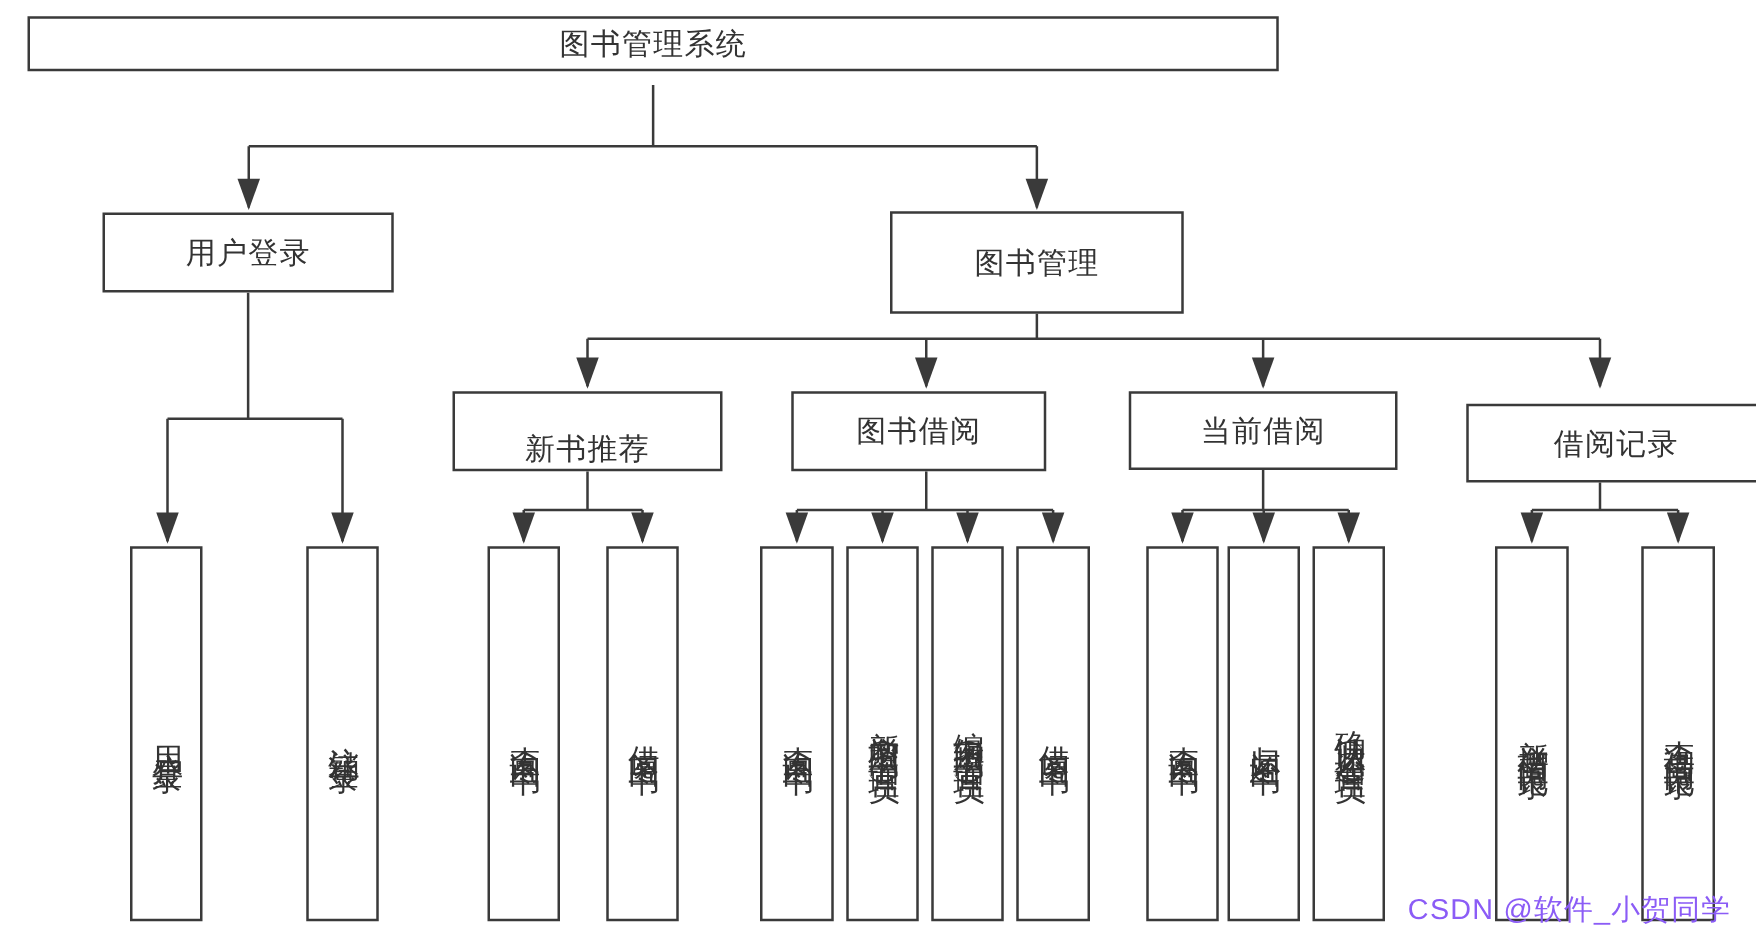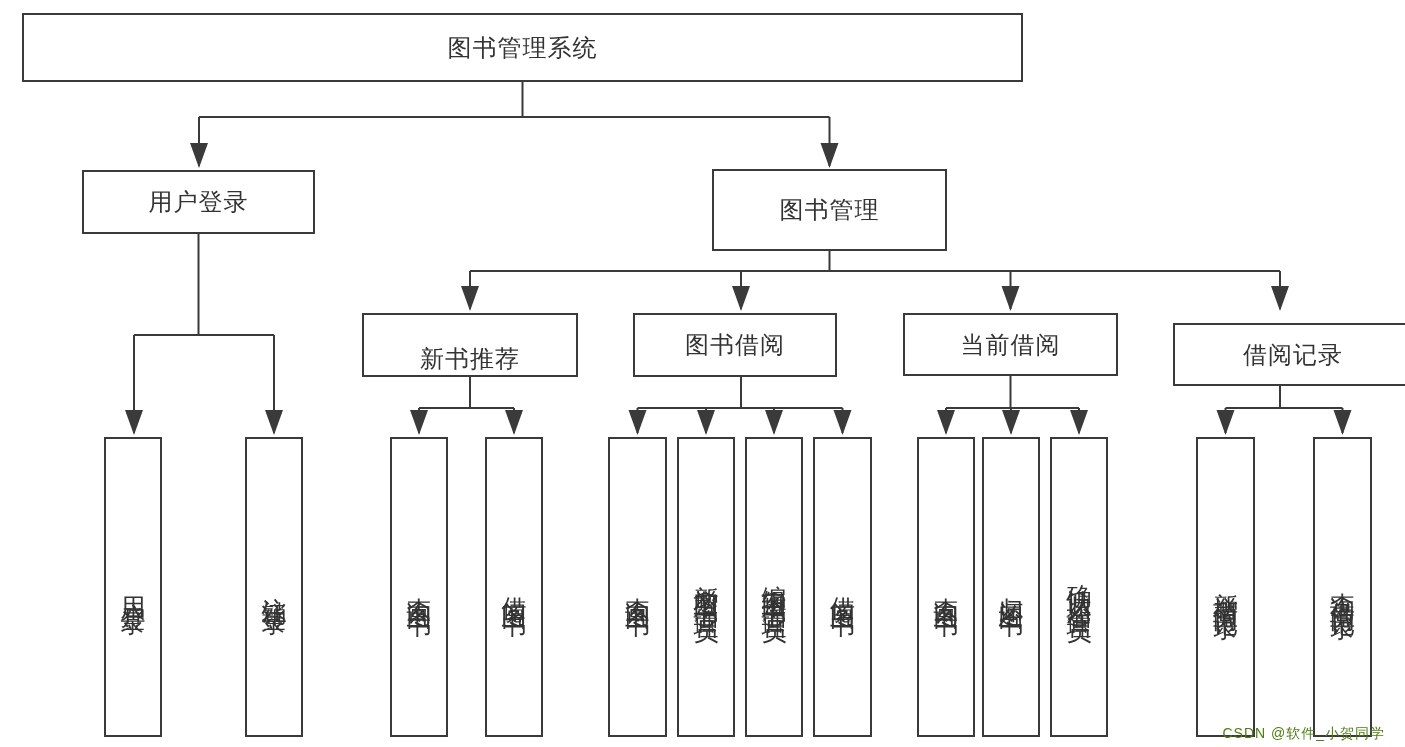--- a/index.html
+++ b/index.html
@@ -25,22 +25,22 @@
   .node.leaf span{
     writing-mode:vertical-rl;
     text-orientation:mixed;
     font-size:25px;
     letter-spacing:5px;
     line-height:1;
   }
   .watermark{
     position:absolute;
     right:20px;bottom:4px;
-    color:#4d7c0f;
-    font-size:14px;
+    color:#8b5cf6;
+    font-size:23px;
     letter-spacing:1px;
   }
 </style>
 </head>
 <body>
 
 <div class="canvas">
 
   <svg class="wires" width="1405" height="747" viewBox="0 0 1405 747" fill="none" stroke="#3a3a3a" stroke-width="2">
     <g>
@@ -78,21 +78,21 @@
       <polygon fill="#3a3a3a" stroke="none" points="1002,410 1020,410 1011,435"></polygon>
       <polygon fill="#3a3a3a" stroke="none" points="1070,410 1088,410 1079,435"></polygon>
     </g>
     <g>
       <path d="M1280 376 V408 M1225.5 408 H1342.5 M1225.5 408 V433 M1342.5 408 V433"></path>
       <polygon fill="#3a3a3a" stroke="none" points="1216.5,410 1234.5,410 1225.5,435"></polygon>
       <polygon fill="#3a3a3a" stroke="none" points="1333.5,410 1351.5,410 1342.5,435"></polygon>
     </g>
   </svg>
 
-  <div class="node" style="left:22px;top:13px;width:1001px;height:69px;">
+  <div class="node" style="left:22px;top:13px;width:1001px;height:44px;">
     <span>图书管理系统</span>
   </div>
 
   <div class="node" style="left:82px;top:170px;width:233px;height:64px;">
     <span>用户登录</span>
   </div>
   <div class="node" style="left:712px;top:169px;width:235px;height:82px;">
     <span>图书管理</span>
   </div>
 

